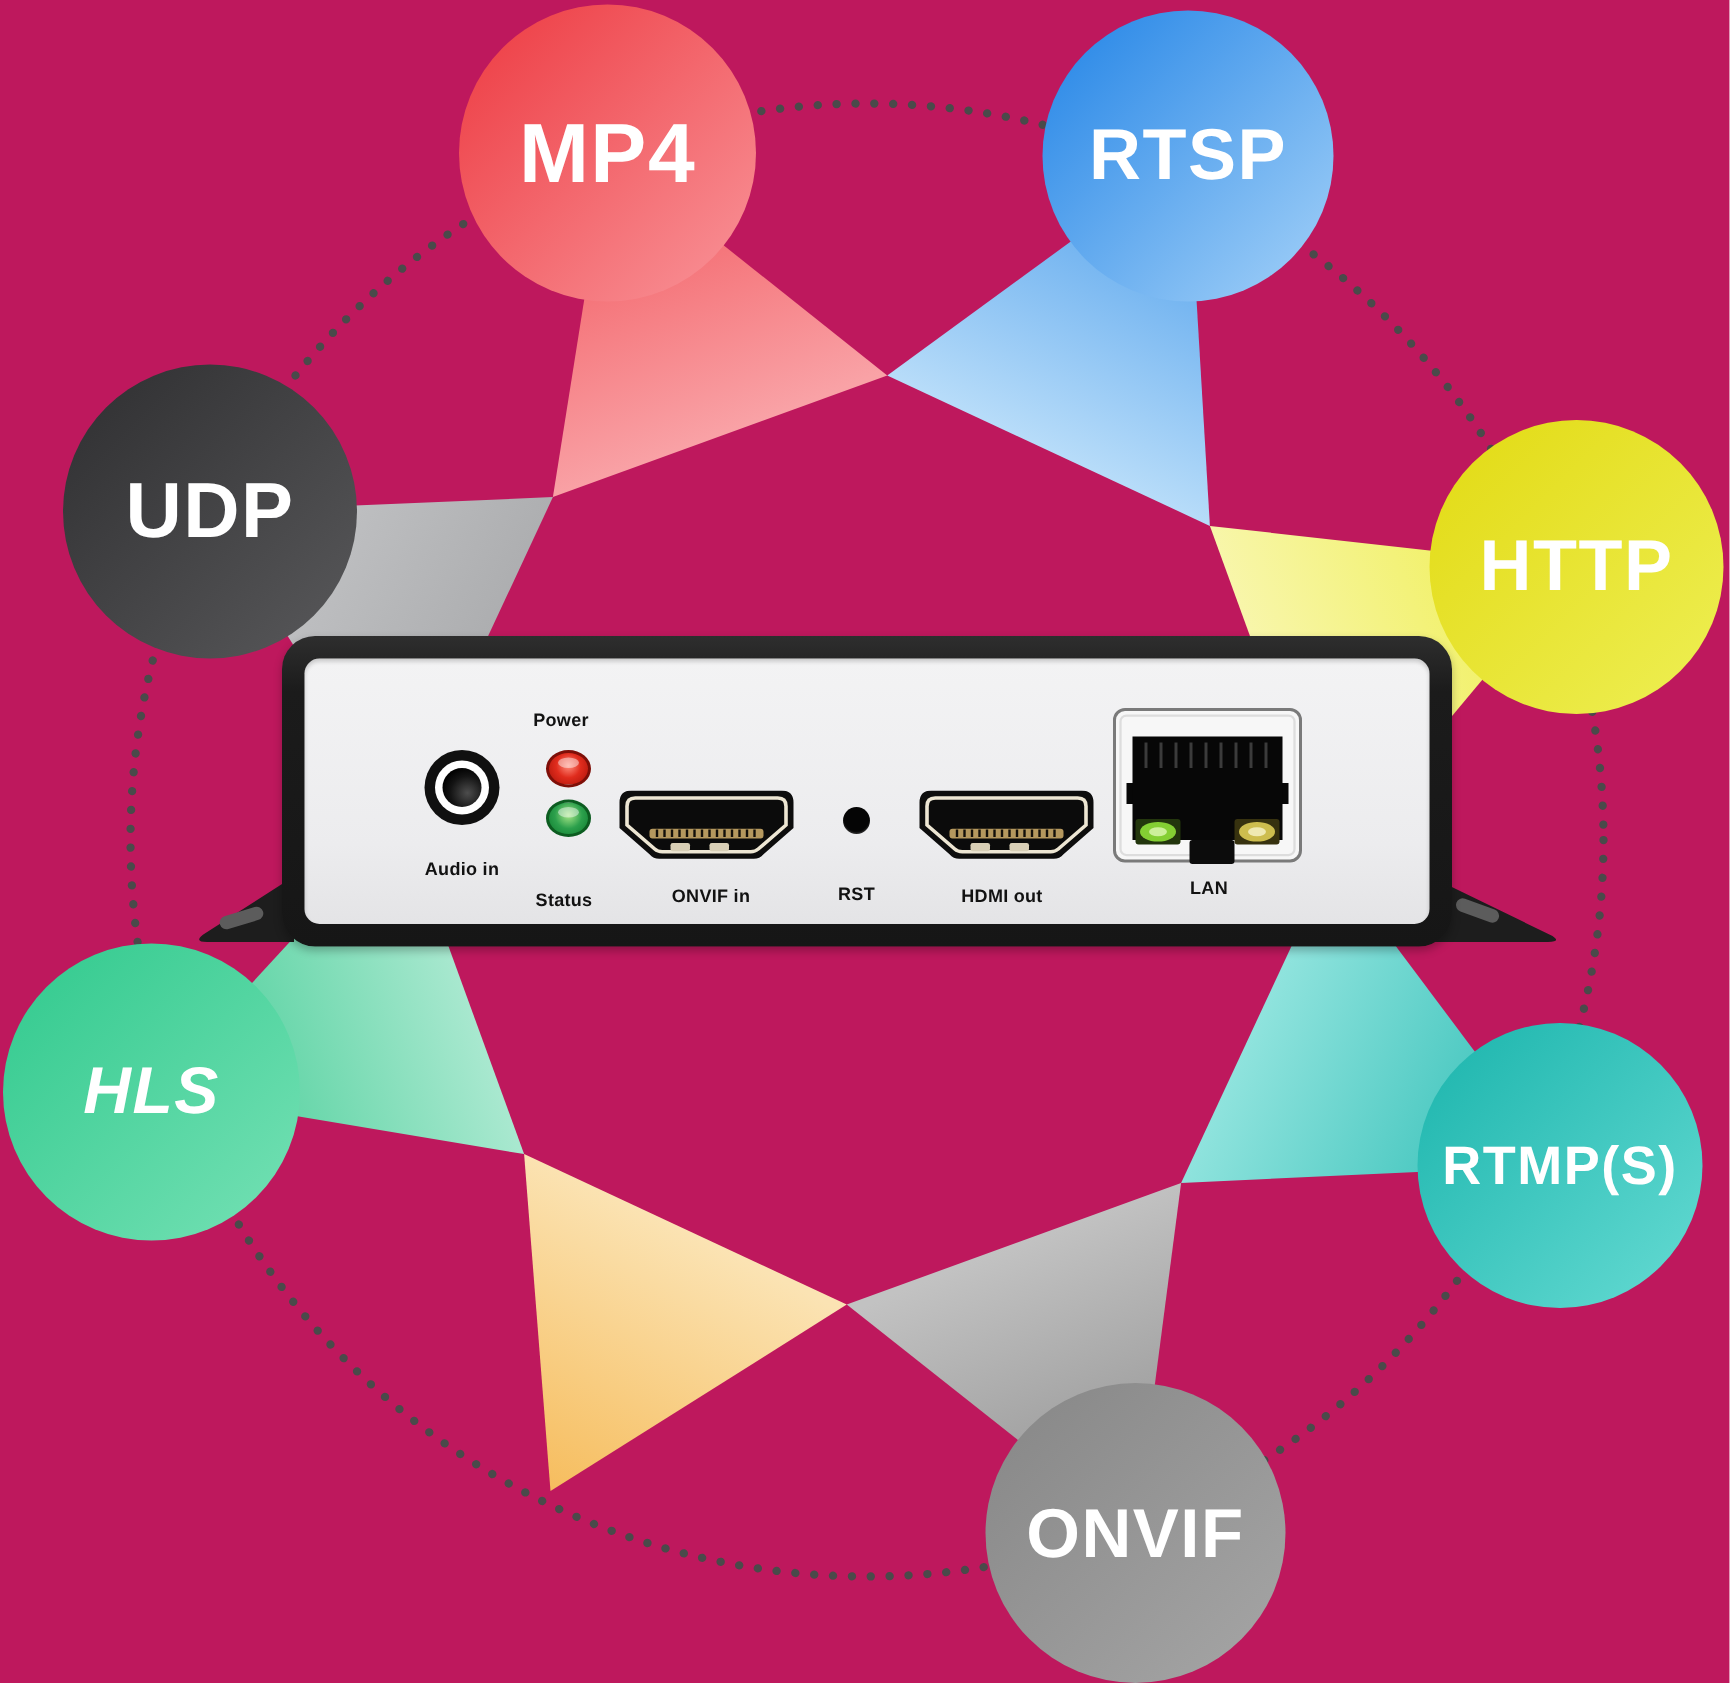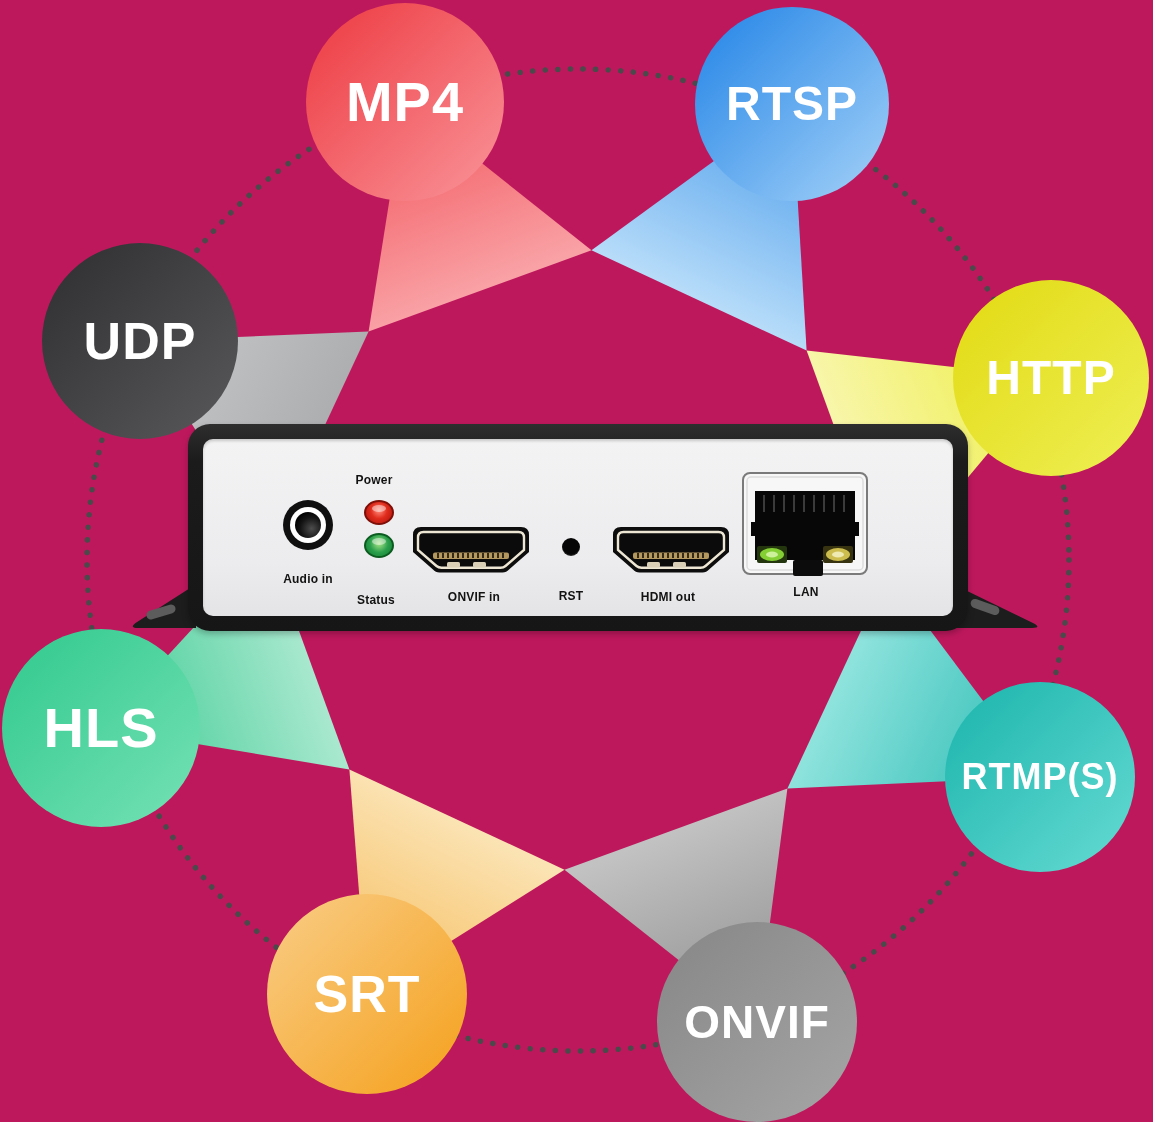--- a/index.html
+++ b/index.html
@@ -22,21 +22,21 @@
   .proto[data-proto="udp"]  {left:42px; top:243px;width:196px;height:196px;}
   .proto[data-proto="http"] {left:953px;top:280px;width:196px;height:196px;}
   .proto[data-proto="hls"]  {left:2px;  top:629px;width:198px;height:198px;}
   .proto[data-proto="rtmp"] {left:945px;top:682px;width:190px;height:190px;}
   .proto[data-proto="srt"]  {left:267px;top:894px;width:200px;height:200px;}
   .proto[data-proto="onvif"]{left:657px;top:922px;width:200px;height:200px;}
   .proto[data-proto="mp4"]  .proto-label{font-size:56px;}
   .proto[data-proto="rtsp"] .proto-label{font-size:48px;}
   .proto[data-proto="udp"]  .proto-label{font-size:52px;}
   .proto[data-proto="http"] .proto-label{font-size:48px;}
-  .proto[data-proto="hls"]  .proto-label{font-size:56px;}
+  .proto[data-proto="hls"]  .proto-label{font-size:44px;font-style:italic;}
   .proto[data-proto="rtmp"] .proto-label{font-size:36px;}
   .proto[data-proto="srt"]  .proto-label{font-size:52px;}
   .proto[data-proto="onvif"].proto .proto-label{font-size:46px;}
   
   .dev{position:absolute;z-index:5;}
   .bezel{
     left:188px;top:424px;width:780px;height:207px;border-radius:22px;
     background:linear-gradient(180deg,#2e2e2e 0%,#1b1b1b 18%,#161616 100%);
     box-shadow:0 3px 6px rgba(0,0,0,.25);
   }
@@ -131,23 +131,20 @@
       <span class="proto-label">RTSP</span>
     </div>
   <div class="proto" data-proto="http" style="background: linear-gradient(135deg, rgb(226, 218, 18), rgb(238, 239, 85));">
       <span class="proto-label">HTTP</span>
     </div>
   <div class="proto" data-proto="rtmp" style="background: linear-gradient(135deg, rgb(26, 180, 172), rgb(102, 219, 211));">
       <span class="proto-label">RTMP(S)</span>
     </div>
   <div class="proto" data-proto="onvif" style="background: linear-gradient(135deg, rgb(134, 134, 134), rgb(166, 166, 166));">
       <span class="proto-label">ONVIF</span>
-    </div>
-  <div class="proto" data-proto="srt" style="background: linear-gradient(135deg, rgb(249, 205, 135), rgb(245, 160, 27));">
-      <span class="proto-label">SRT</span>
     </div>
   <div class="proto" data-proto="hls" style="background: linear-gradient(135deg, rgb(48, 201, 141), rgb(118, 225, 181));">
       <span class="proto-label">HLS</span>
     </div>
   <div class="proto" data-proto="udp" style="background: linear-gradient(135deg, rgb(46, 46, 48), rgb(89, 89, 91));">
       <span class="proto-label">UDP</span>
     </div>
 
   <svg class="dev abs" style="left:128px;top:586px;" width="70" height="44" viewBox="0 0 70 44">
     <path d="M68,0 V42 H10 Q1,42 7.5,37 L59,4 Q63,1 68,0 Z" fill="#1d1d1d"></path>

